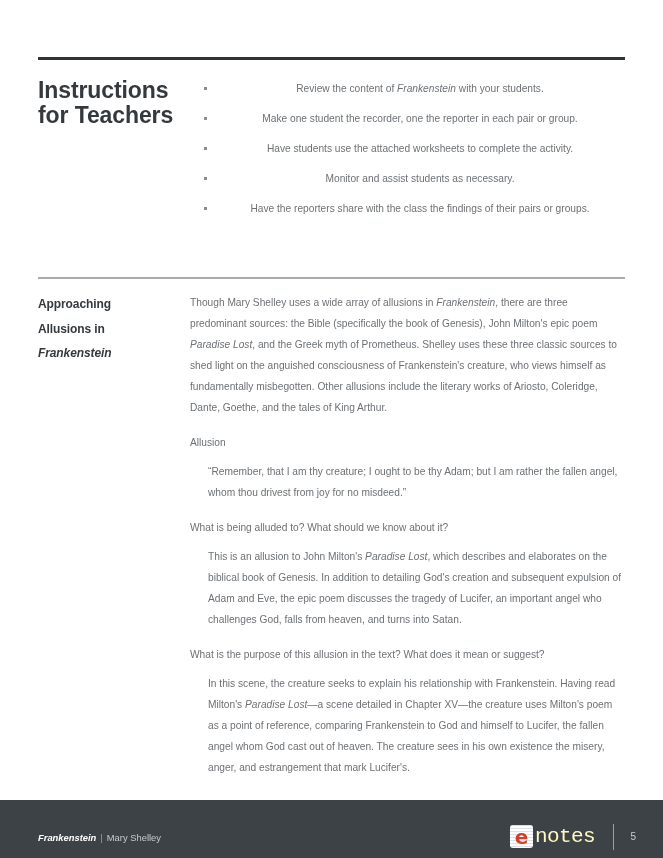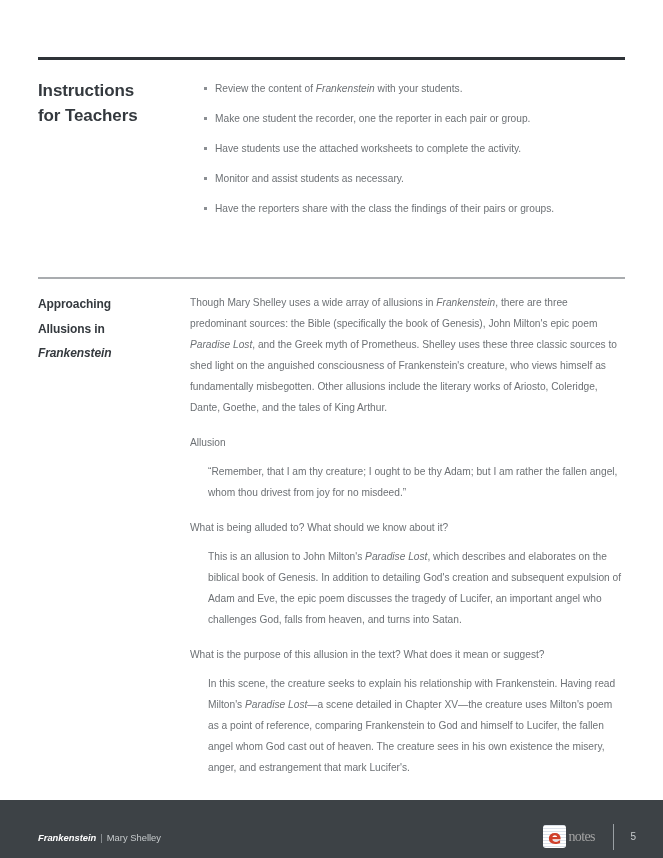--- a/index.html
+++ b/index.html
@@ -56,21 +56,21 @@
     flex: 0 0 152px;
     padding-right: 6px;
     box-sizing: border-box;
   }
   .body-col {
     flex: 1 1 auto;
     width: 435px;
   }
 
   .sec-heading {
-    font-size: 17px;
+    font-size: 23px;
     font-weight: bold;
     line-height: 25px;
     color: #34393e;
     letter-spacing: -0.1px;
     margin: 0;
   }
   .sec-heading-small {
     font-size: 12px;
     line-height: 24.5px;
   }
@@ -90,20 +90,21 @@
   .body-col em { font-style: italic; }
 
   .intro {
     margin-bottom: 7px !important;
   }
 
   ul.flow-list {
     list-style: none;
     margin: 0;
     padding: 0;
+    text-align: center;
   }
   ul.flow-list li {
     position: relative;
     padding-left: 25px;
     margin-bottom: 9px;
   }
   ul.flow-list li:last-child { margin-bottom: 6px; }
   ul.flow-list li::before {
     content: "";
     position: absolute;
@@ -212,25 +213,25 @@
   .logo-e {
     font-size: 20px;
     font-weight: bold;
     color: #d0402b;
     line-height: 20px;
     position: relative;
     z-index: 2;
     font-family: "DejaVu Sans", sans-serif;
   }
   .logo-word {
-    font-size: 14px;
-    color: #a3a3a3;
+    font-size: 21px;
+    color: #fef9c3;
     line-height: 21px;
     letter-spacing: -0.6px;
-    font-family: Liberation Serif, serif;
+    font-family: Liberation Mono, monospace;
   }
   .footer-divider {
     width: 1.5px;
     height: 26px;
     background: #9aa0a4;
     margin: 0 16px 0 18px;
   }
   .page-num {
     font-size: 10px;
     color: #c9cdcf;

